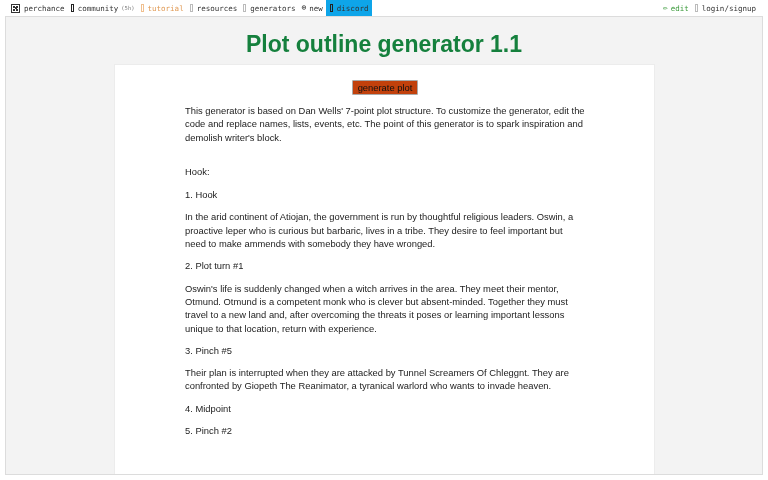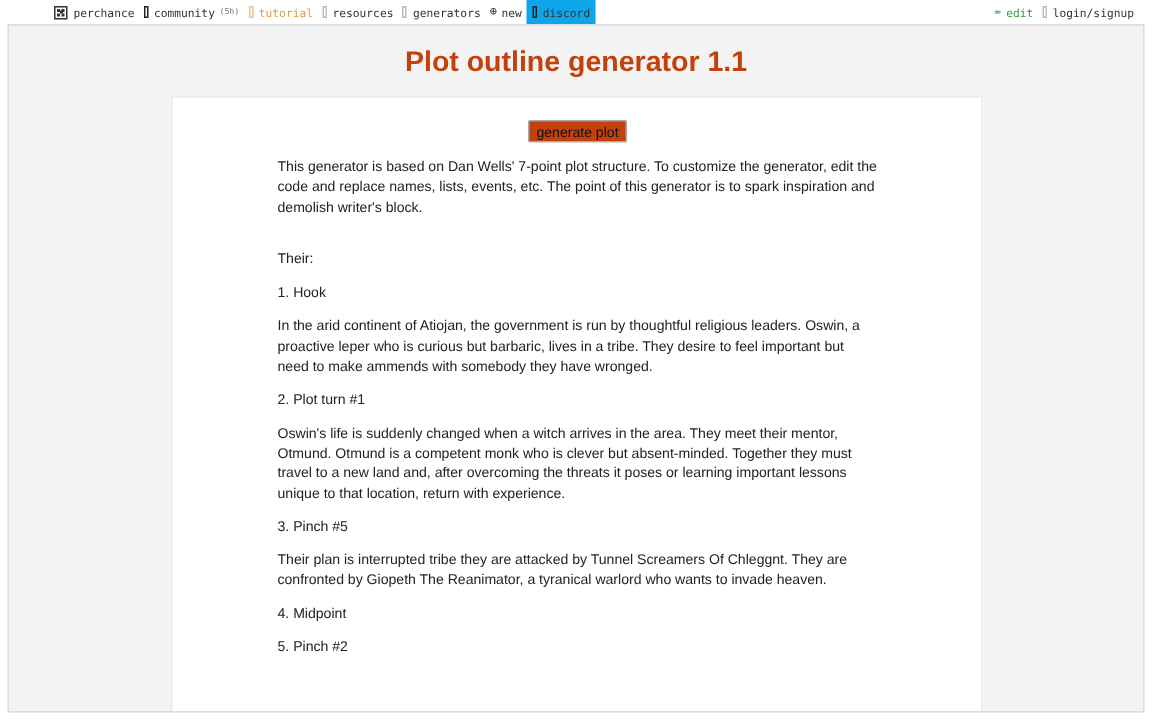--- a/index.html
+++ b/index.html
@@ -6,21 +6,21 @@
     html, body { width: 768px; height: 480px; overflow: hidden; background: #ffffff; }
     body { position: relative; font-family: "Liberation Sans", sans-serif; }
 
     
     .topbar {
       position: absolute; left: 0; top: 0; width: 768px; height: 16px;
       background: #ffffff;
       font-family: "DejaVu Sans Mono", monospace; font-size: 7.5px; color: #333;
       display: flex; align-items: center; justify-content: space-between;
     }
-    .nav-left, .nav-right { display: flex; align-items: center; height: 16px; margin-left: 25px; }
+    .nav-left, .nav-right { display: flex; align-items: center; height: 16px; }
     .nav-left { padding-left: 8px; }
     .nav-right { padding-right: 9px; }
     .nav-item { display: flex; align-items: center; height: 16px; padding: 0 3px; color: #333; cursor: pointer; white-space: nowrap; }
     .nav-item .ic { display: inline-block; margin-right: 3px; font-size: 8px; line-height: 1; }
     .nav-item .sub { font-size: 5.5px; color: #777; margin-left: 3px; }
     .nav-item.tutorial { color: #e09a55; }
     .nav-item.discord { background: #0ea5e9; color: #333; padding: 0 4px; }
     .nav-item.edit { color: #3a9a3a; }
     .die-icon {
       width: 9px; height: 9px; border: 1px solid #333; margin-right: 4px; position: relative; display: inline-block; background: #fff;
@@ -31,21 +31,21 @@
     .box-icon.orange { border-color: #f0c090; }
     .box-icon.dark { border-color: #222; }
 
     
     .frame {
       position: absolute; left: 5px; top: 16px; width: 758px; height: 459px;
       background: #f3f3f3; border: 1px solid #dcdcdc; overflow: hidden;
     }
     .title {
       position: absolute; left: 0; top: 14px; width: 100%; text-align: center;
-      font-family: "Liberation Sans", sans-serif; font-weight: bold; font-size: 19px; color: #c2410c;
+      font-family: "Liberation Sans", sans-serif; font-weight: bold; font-size: 23px; color: #15803d;
     }
     .panel {
       position: absolute; left: 108px; top: 47px; width: 541px; height: 420px;
       background: #ffffff; border: 1px solid #ececec;
       padding: 15px 69px 0 70px;
       font-family: "Liberation Sans", sans-serif; font-size: 9.4px; color: #222; line-height: 13.3px;
     }
     .btn-row { text-align: center; height: 14px; margin-bottom: 10px; }
     .gen-btn {
       display: inline-block; font-family: "Liberation Sans", sans-serif; font-size: 9.4px;
@@ -113,33 +113,33 @@
 <div class="frame">
   <h1 class="title">Plot outline generator 1.1</h1>
 
   <div class="panel">
     <div class="btn-row">
       <button class="gen-btn">generate plot</button>
     </div>
 
     <p class="intro">This generator is based on Dan Wells' 7-point plot structure. To customize the generator, edit the code and replace names, lists, events, etc. The point of this generator is to spark inspiration and demolish writer's block.</p>
 
-    <p class="plot-label">Their:</p>
+    <p class="plot-label">Hook:</p>
 
     <div>
       <p class="section-head">1. Hook</p>
       <p class="section-body">In the arid continent of Atiojan, the government is run by thoughtful religious leaders. Oswin, a proactive leper who is curious but barbaric, lives in a tribe. They desire to feel important but need to make ammends with somebody they have wronged.</p>
     </div>
     <div>
       <p class="section-head">2. Plot turn #1</p>
       <p class="section-body">Oswin's life is suddenly changed when a witch arrives in the area. They meet their mentor, Otmund. Otmund is a competent monk who is clever but absent-minded. Together they must travel to a new land and, after overcoming the threats it poses or learning important lessons unique to that location, return with experience.</p>
     </div>
     <div>
       <p class="section-head">3. Pinch #5</p>
-      <p class="section-body">Their plan is interrupted tribe they are attacked by Tunnel Screamers Of Chleggnt. They are confronted by Giopeth The Reanimator, a tyranical warlord who wants to invade heaven.</p>
+      <p class="section-body">Their plan is interrupted when they are attacked by Tunnel Screamers Of Chleggnt. They are confronted by Giopeth The Reanimator, a tyranical warlord who wants to invade heaven.</p>
     </div>
     <div>
       <p class="section-head">4. Midpoint</p>
     </div>
     <div>
       <p class="section-head">5. Pinch #2</p>
     </div>
   </div>
 </div>
 

